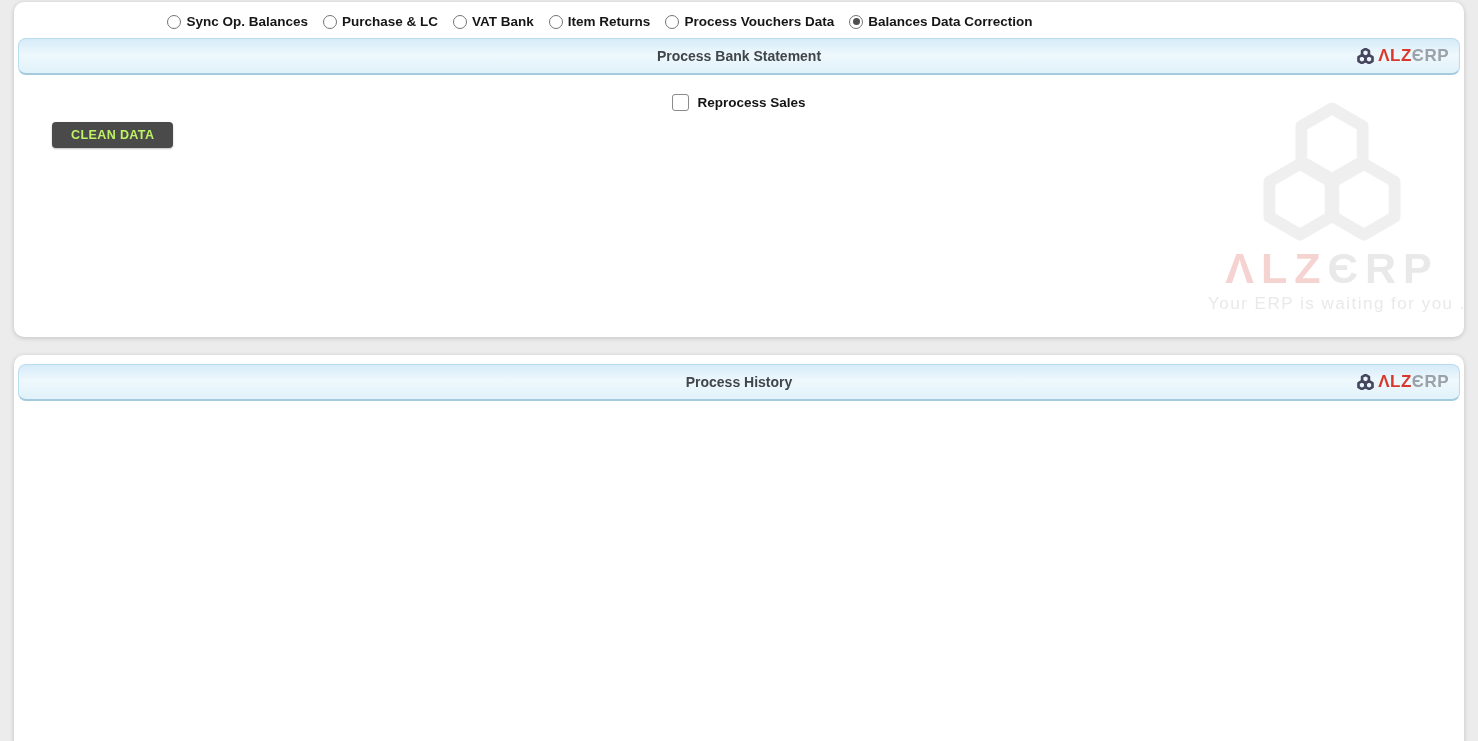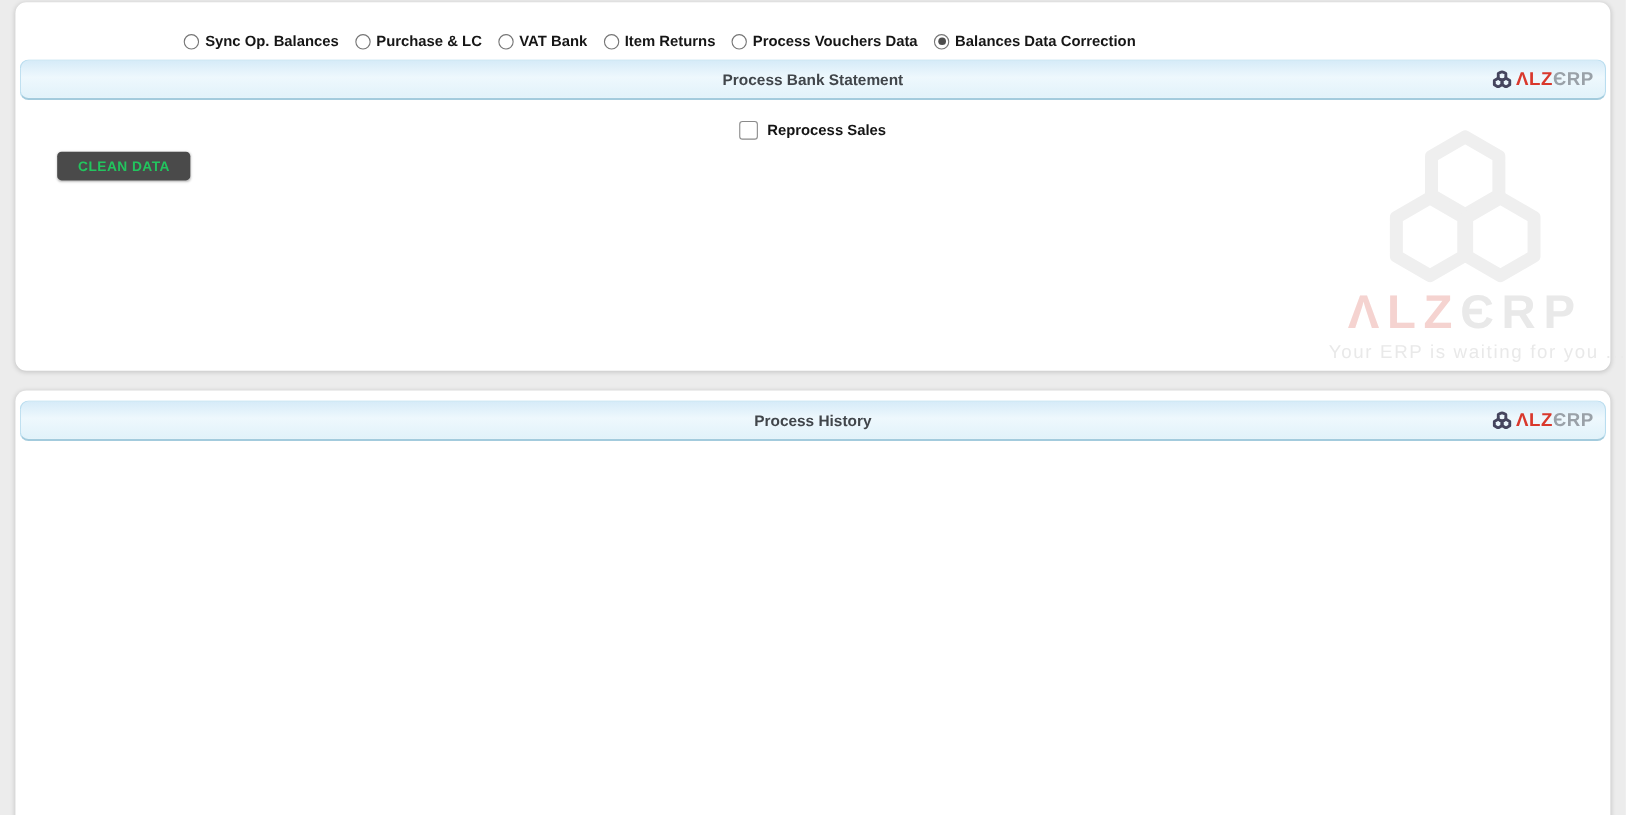--- a/index.html
+++ b/index.html
@@ -20,21 +20,21 @@
   }
   .card-top { height: 335px; margin-bottom: 18px; }
   .card-bottom { height: 400px; border-bottom-left-radius: 0; border-bottom-right-radius: 0; }
 
   
   .radio-row {
     display: flex;
     align-items: center;
     justify-content: center;
     gap: 15px;
-    padding: 28px 278px 9px 0;
+    padding: 12px 278px 9px 0;
   }
   .radio-option {
     display: inline-flex;
     align-items: center;
     gap: 5px;
     cursor: pointer;
     font-size: 13.5px;
     font-weight: 700;
     color: #161616;
     white-space: nowrap;
@@ -108,21 +108,21 @@
     border: 1px solid #8a8a8a;
     border-radius: 3px;
     background: #fff;
     cursor: pointer;
   }
   .checkbox-label { font-size: 13.5px; font-weight: 700; color: #141414; cursor: pointer; }
 
   .clean-btn {
     margin: 11px 0 0 38px;
     background: #4a4a4a;
-    color: #22c55e;
+    color: #bef264;
     border: none;
     border-radius: 4px;
     padding: 6px 19px;
     font-family: inherit;
     font-size: 12.5px;
     font-weight: 600;
     letter-spacing: 0.4px;
     cursor: pointer;
     box-shadow: 0 1px 2px rgba(0,0,0,0.25);
   }

